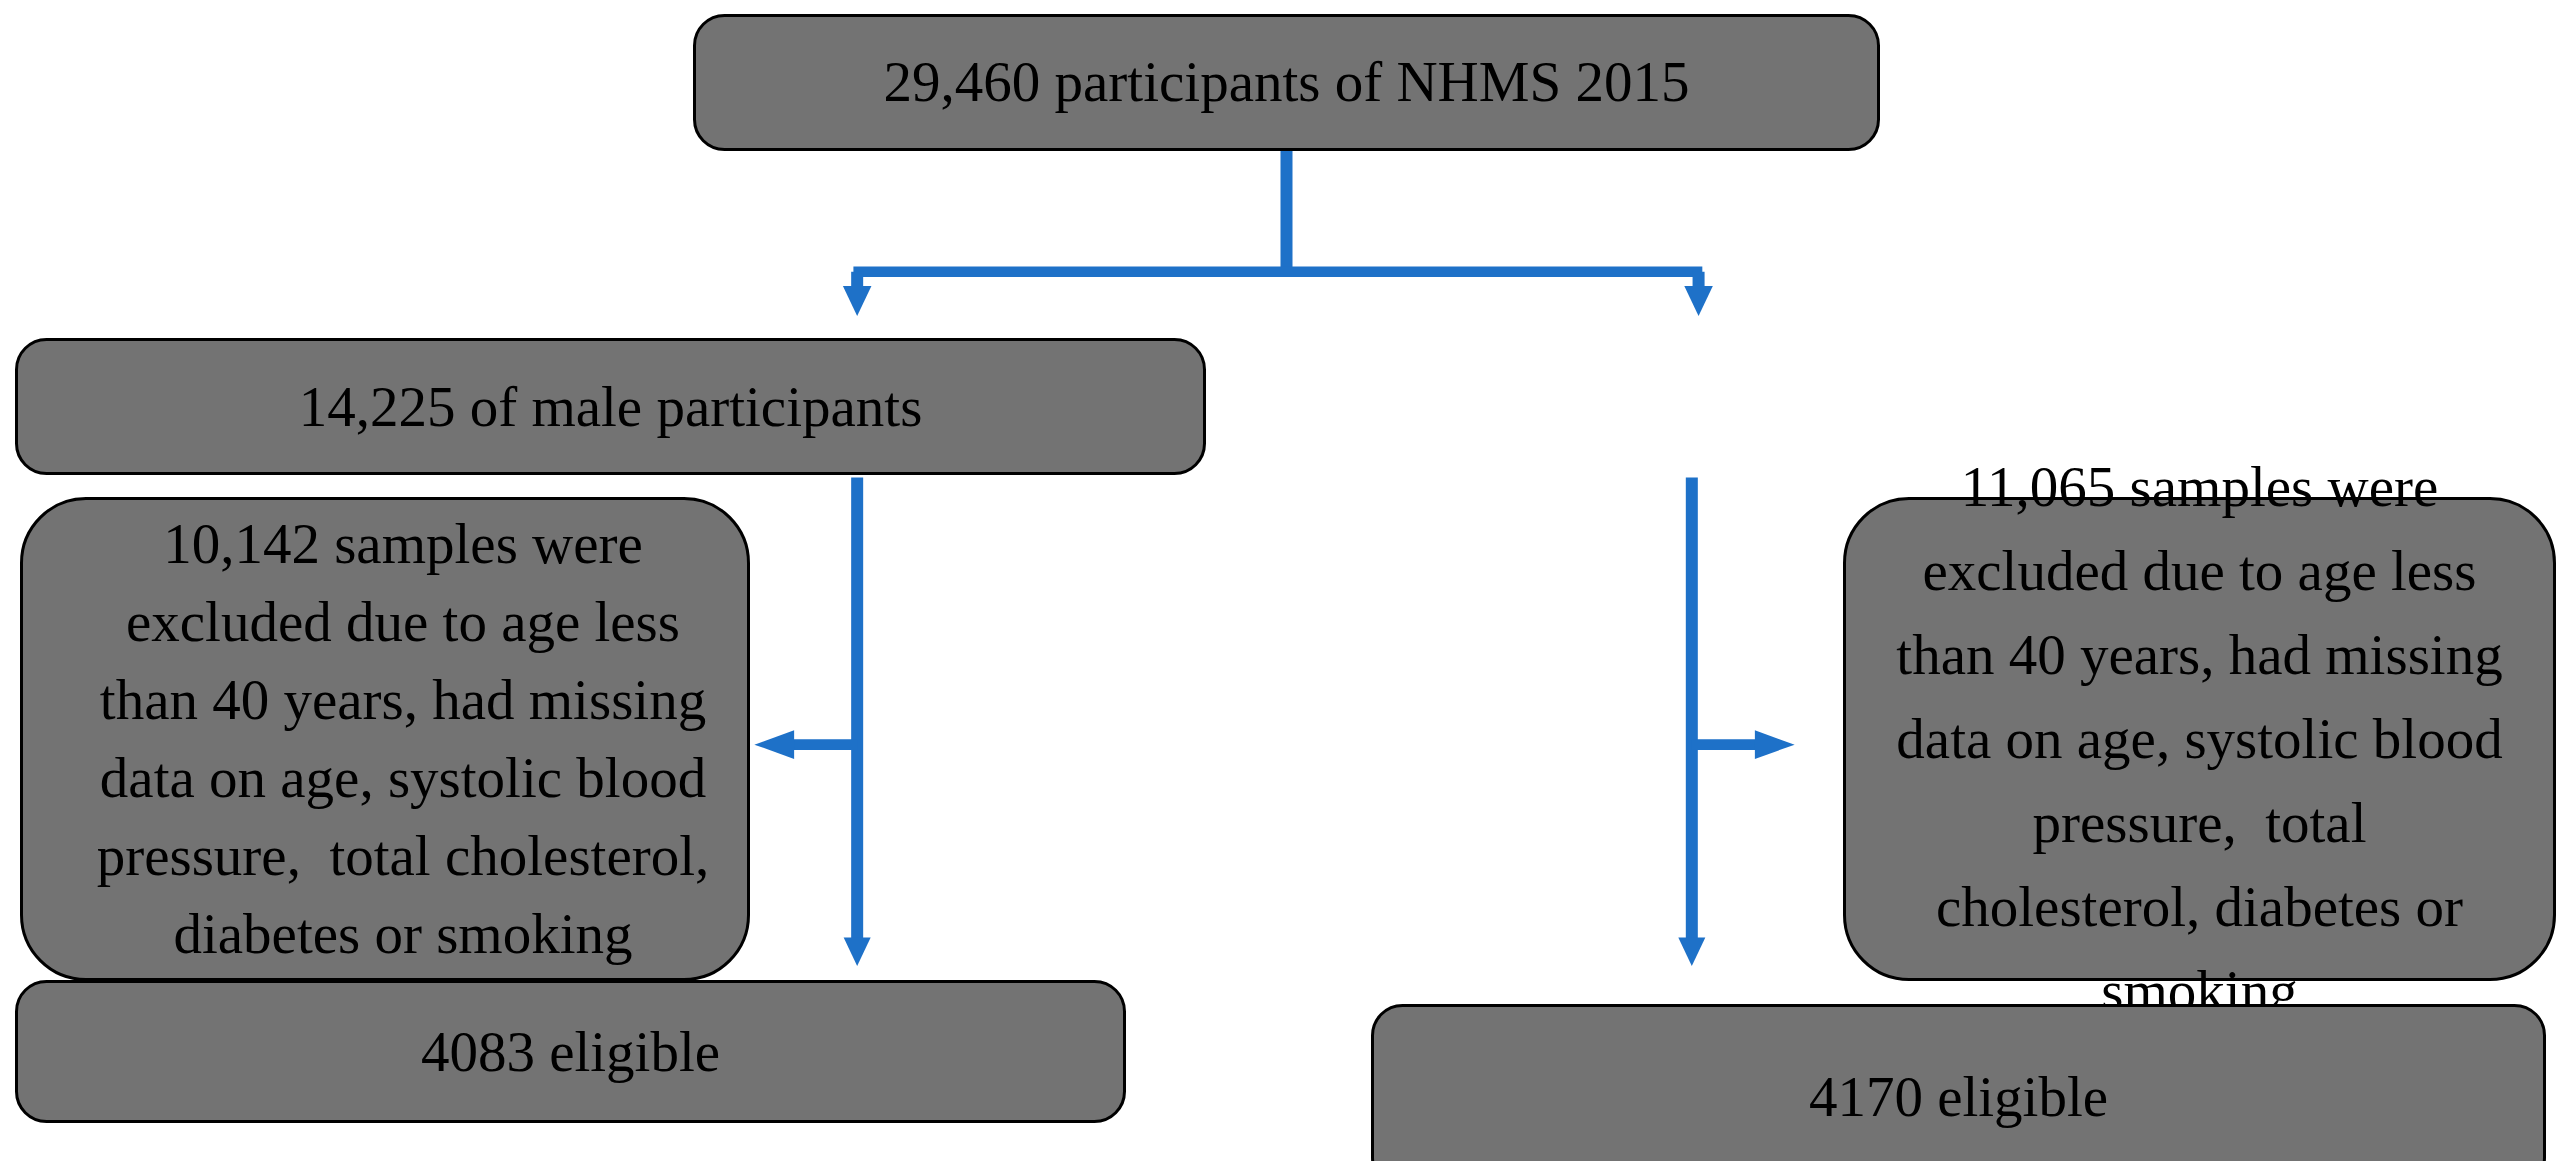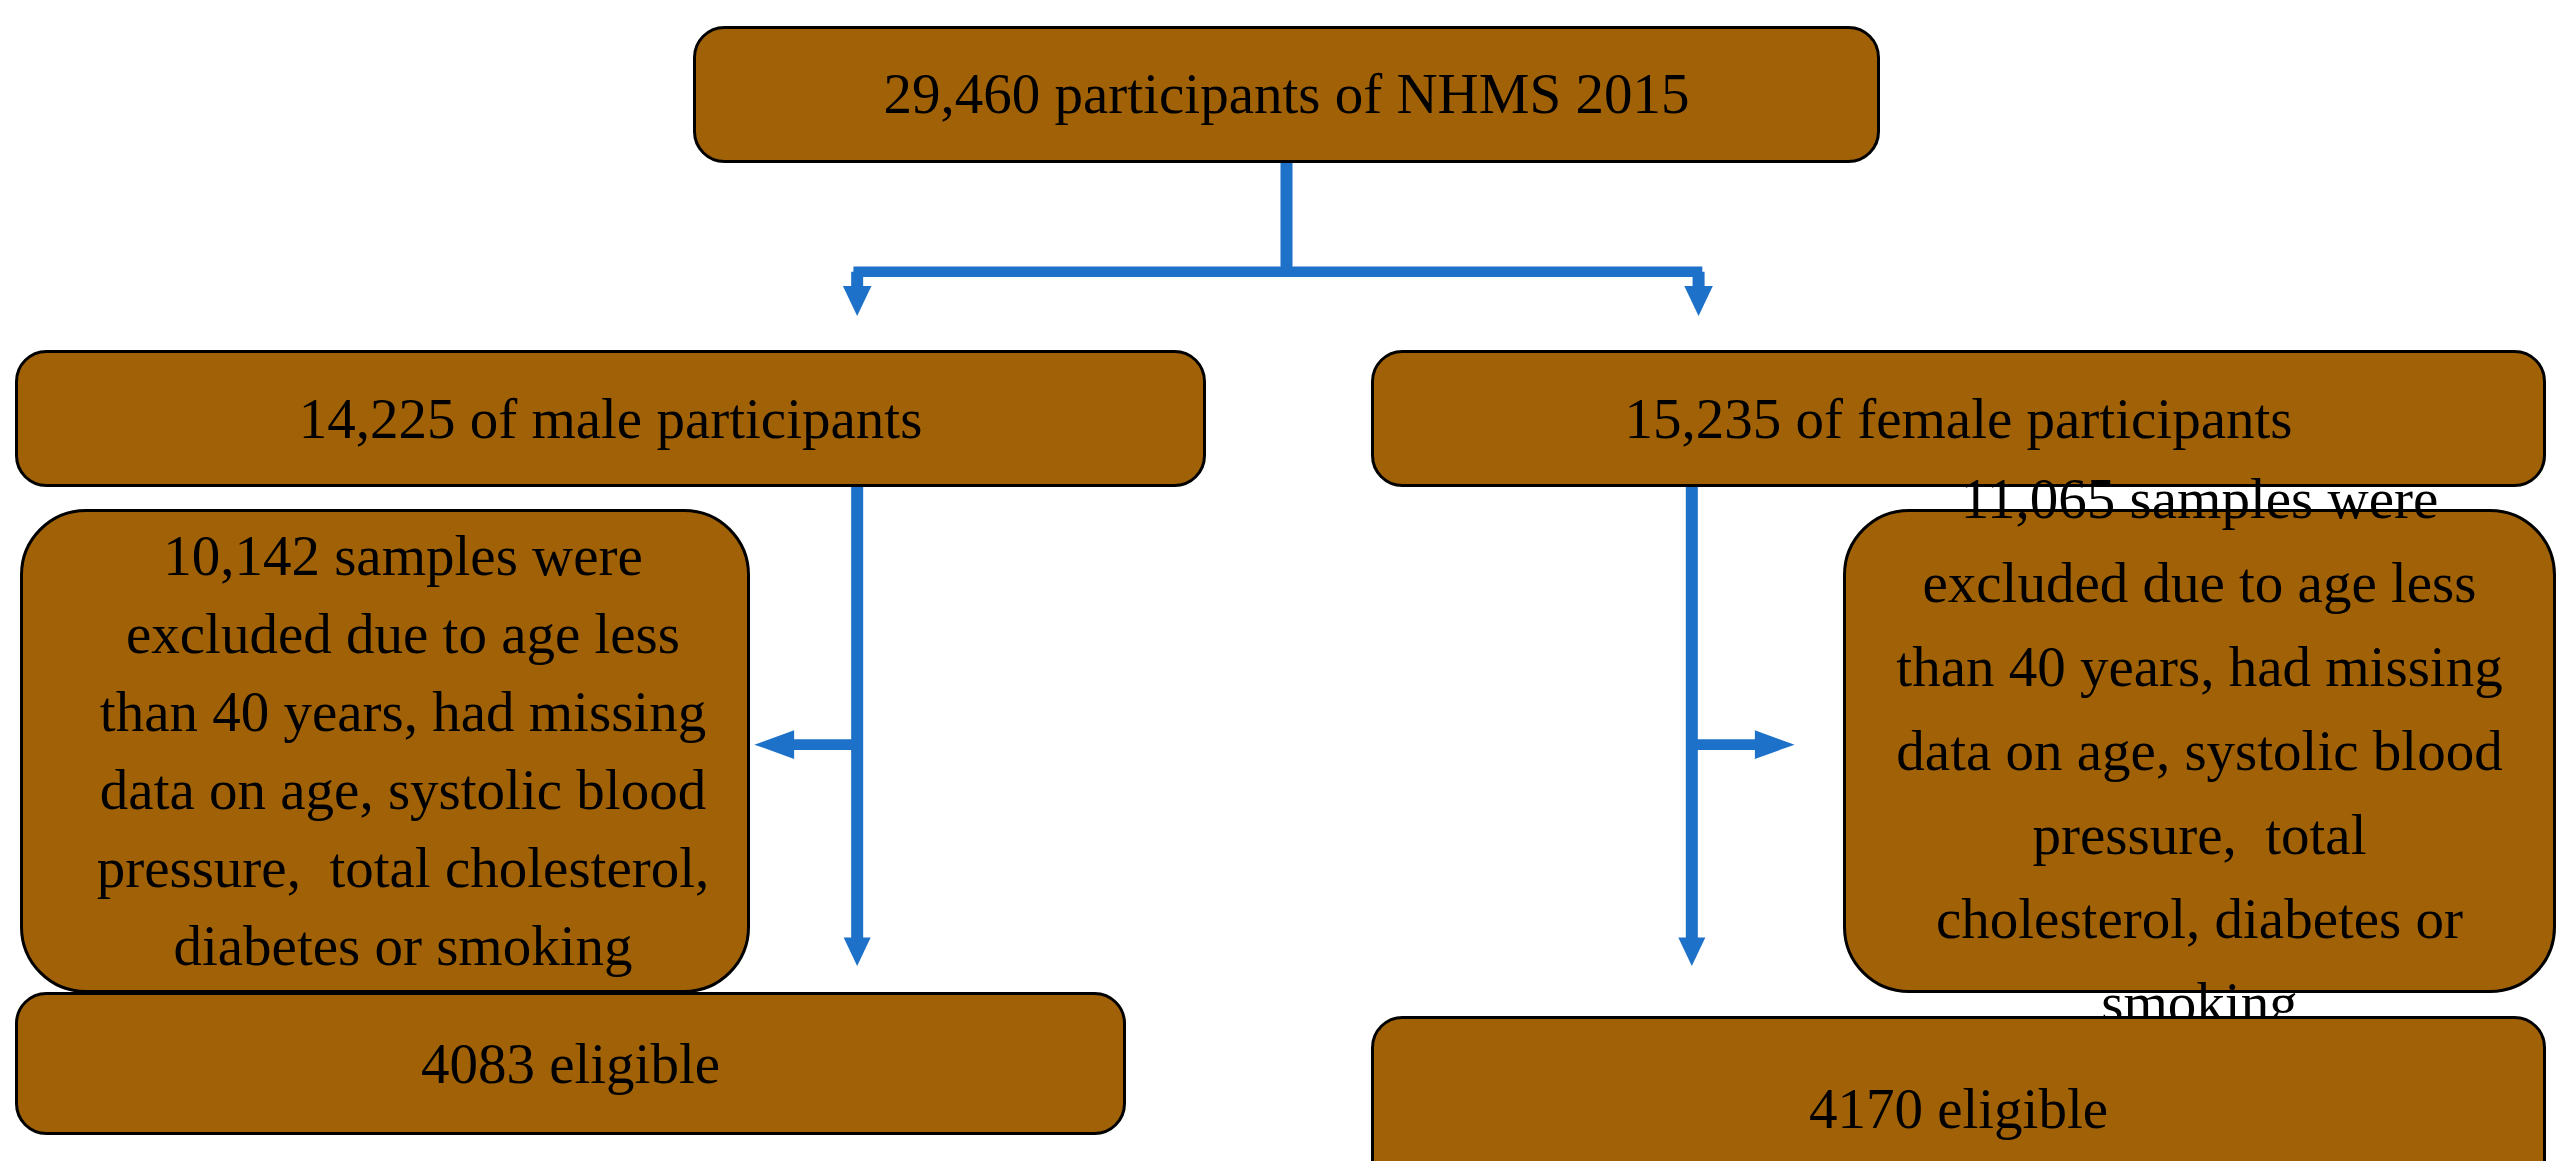--- a/index.html
+++ b/index.html
@@ -13,26 +13,25 @@
     height: 1162px;
     background: var(--bg, #ffffff);
     font-family: "Liberation Serif", "DejaVu Serif", serif;
     color: var(--text, #000000);
     overflow: hidden;
   }
   .box {
     position: absolute;
     box-sizing: border-box;
     border: 3.8px solid var(--border, #000000);
-    background: #a16207;
+    background: #737373;
     display: flex;
     align-items: center;
     justify-content: center;
     text-align: center;
-    margin-top: 12px;
   }
   .box .label {
     font-size: 57px;
     line-height: 1.15;
     white-space: pre-wrap;
   }
   .round-s { border-radius: 31.5px; }
   .round-l { border-radius: 66px; }
 
   .top-box    { left: 693px;  top: 13.5px;   width: 1187px; height: 137px; }
@@ -100,23 +99,20 @@
   </svg>
 
   <div class="box round-s top-box">
     <span class="label">29,460 participants of NHMS 2015</span>
   </div>
 
   <div class="box round-s male-box">
     <span class="label">14,225 of male participants</span>
   </div>
 
-  <div class="box round-s female-box">
-    <span class="label">15,235 of female participants</span>
-  </div>
 
   <div class="box round-l excl-left">
     <span class="label">10,142 samples were
 excluded due to age less
 than 40 years, had missing
 data on age, systolic blood
 pressure,  total cholesterol,
 diabetes or smoking</span>
   </div>
 

